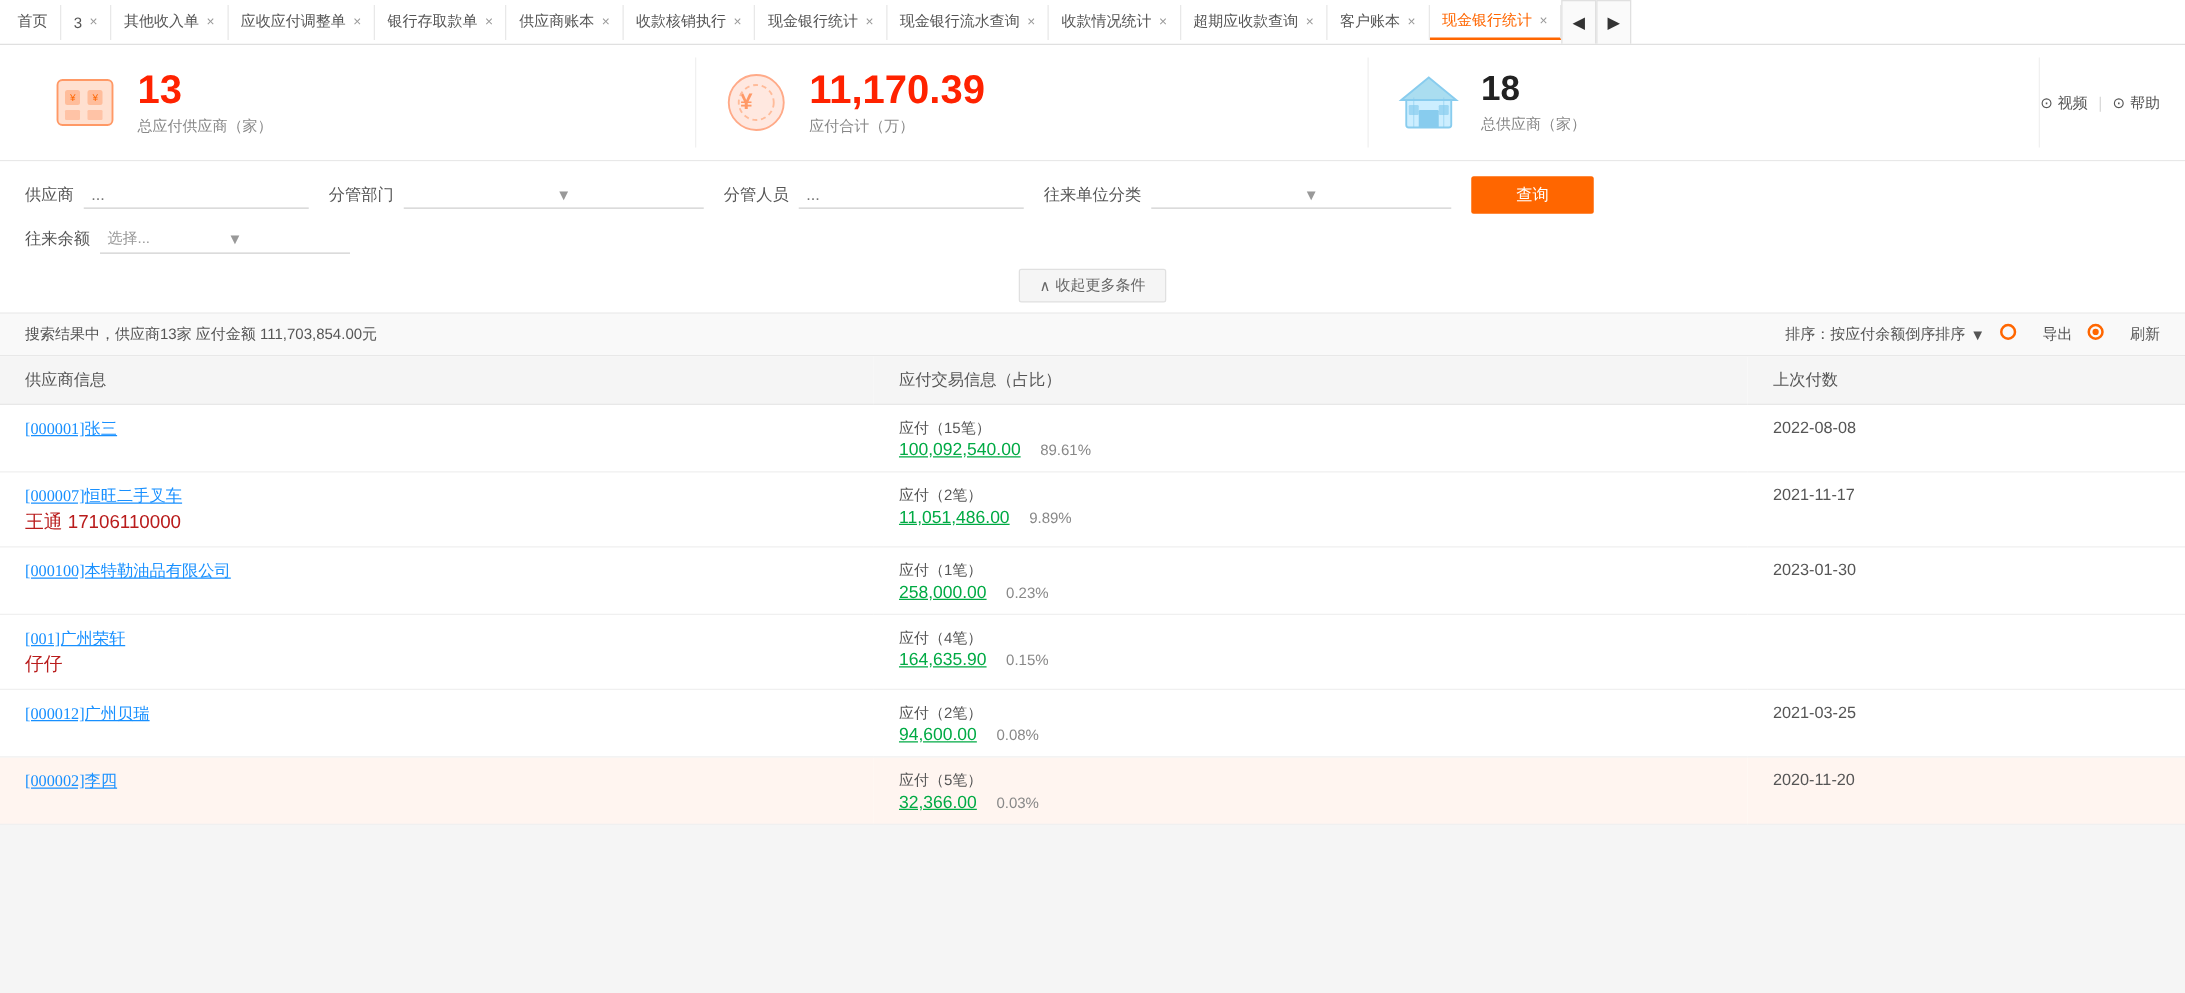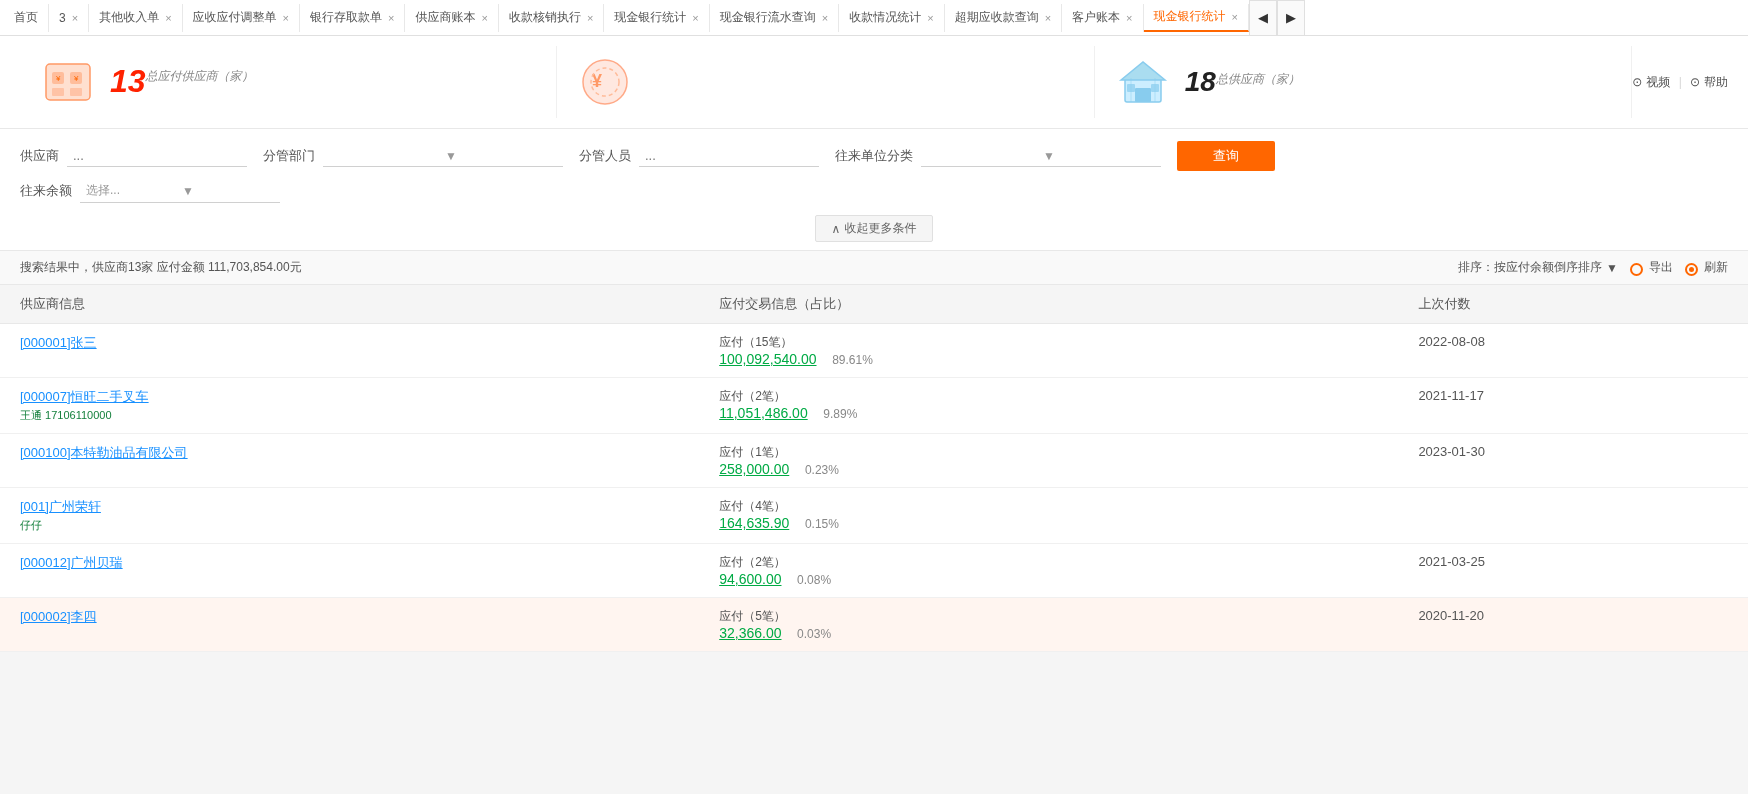--- a/index.html
+++ b/index.html
@@ -22,21 +22,21 @@
     
     .summary-bar {
       display: flex; background: #fff; border-bottom: 1px solid #e8e8e8; padding: 10px 20px; gap: 0;
     }
     .summary-card {
       display: flex; align-items: center; gap: 14px; flex: 1; padding: 8px 20px; border-right: 1px solid #f0f0f0;
     }
     .summary-card:last-child { border-right: none; }
     .card-icon { width: 56px; height: 56px; display: flex; align-items: center; justify-content: center; }
     .card-icon svg { width: 52px; height: 52px; }
-    .card-text { display: flex; flex-direction: row; font-style: italic; }
+    .card-text { display: flex; flex-direction: column; }
     .card-number { font-size: 32px; font-weight: bold; color: #ff2200; line-height: 1.1; }
     .card-number.dark { color: #222; font-size: 28px; }
     .card-label { font-size: 12px; color: #888; margin-top: 4px; }
     .top-right-links { margin-left: auto; display: flex; align-items: center; gap: 4px; font-size: 12px; color: #666; white-space: nowrap; }
     .top-right-links span { cursor: pointer; color: #555; }
 
     
     .filter-area {
       background: #fff; padding: 12px 20px 8px; border-bottom: 1px solid #e8e8e8;
     }
@@ -64,32 +64,32 @@
       font-size: 12px; color: #666; border-radius: 2px; margin: 4px auto 0; width: fit-content;
     }
 
     
     .result-bar {
       display: flex; align-items: center; justify-content: space-between;
       background: #f9f9f9; padding: 8px 20px; border-bottom: 1px solid #e8e8e8; font-size: 12px; color: #555;
     }
     .result-bar-right { display: flex; align-items: center; gap: 12px; }
     .sort-dropdown { display: flex; align-items: center; gap: 4px; cursor: pointer; color: #555; }
-    .action-btn { display: flex; align-items: flex-end; gap: 3px; cursor: pointer; color: #555; }
+    .action-btn { display: flex; align-items: flex-start; gap: 18px; cursor: pointer; color: #555; }
 
     
     .data-table { width: 100%; border-collapse: collapse; background: #fff; }
     .data-table th {
       background: #f5f5f5; padding: 10px 20px; text-align: left; font-size: 13px; font-weight: 500;
       color: #555; border-bottom: 1px solid #e8e8e8;
     }
     .data-table td { padding: 10px 20px; border-bottom: 1px solid #f0f0f0; vertical-align: top; font-size: 13px; }
     .data-table tr.highlighted td { background: #fff5f0; }
-    .supplier-link { color: #1890ff; text-decoration: underline; cursor: pointer; font-size: 13px; }
-    .supplier-sub { color: #15803d; font-size: 11px; margin-top: 2px; }
+    .supplier-link { color: #1890ff; text-decoration: underline; cursor: pointer; font-size: 13px; font-family: Liberation Serif, serif; }
+    .supplier-sub { color: #b91c1c; font-size: 15px; margin-top: 2px; }
     .tx-label { color: #555; font-size: 12px; }
     .tx-amount { color: #00aa44; font-size: 14px; font-weight: 500; text-decoration: underline; cursor: pointer; }
     .tx-percent { color: #888; font-size: 12px; margin-left: 12px; }
     .date-cell { color: #555; font-size: 13px; }
 
     
     ::-webkit-scrollbar { width: 6px; height: 6px; }
     ::-webkit-scrollbar-thumb { background: #ccc; border-radius: 3px; }
 
     .table-container { max-height: calc(100vh - 280px); overflow-y: auto; }
@@ -177,20 +177,24 @@
     </div>
   </div>
 
   <div class="summary-card">
     <div class="card-icon">
       <svg viewBox="0 0 52 52" fill="none">
         <circle cx="26" cy="26" r="22" fill="#ffe8e0" stroke="#ffaa88" stroke-width="1.5"></circle>
         <text x="13" y="31" font-size="18" fill="#ff9966" font-weight="bold">¥</text>
         <circle cx="26" cy="26" r="14" fill="none" stroke="#ffbb99" stroke-width="1.5" stroke-dasharray="4 3"></circle>
       </svg>
+    </div>
+    <div class="card-text">
+      <span class="card-number">11,170.39</span>
+      <span class="card-label">应付合计（万）</span>
     </div>
   </div>
 
   <div class="summary-card">
     <div class="card-icon">
       <svg viewBox="0 0 52 52" fill="none">
         <rect x="8" y="22" width="36" height="24" rx="2" fill="#cceeff" stroke="#88ccee" stroke-width="1.5"></rect>
         <polygon points="4,24 26,6 48,24" fill="#aaddf0" stroke="#88ccee" stroke-width="1.5"></polygon>
         <rect x="18" y="32" width="16" height="14" rx="1" fill="#88ccee"></rect>
         <rect x="10" y="28" width="8" height="8" rx="1" fill="#88ccee" opacity="0.7"></rect>

